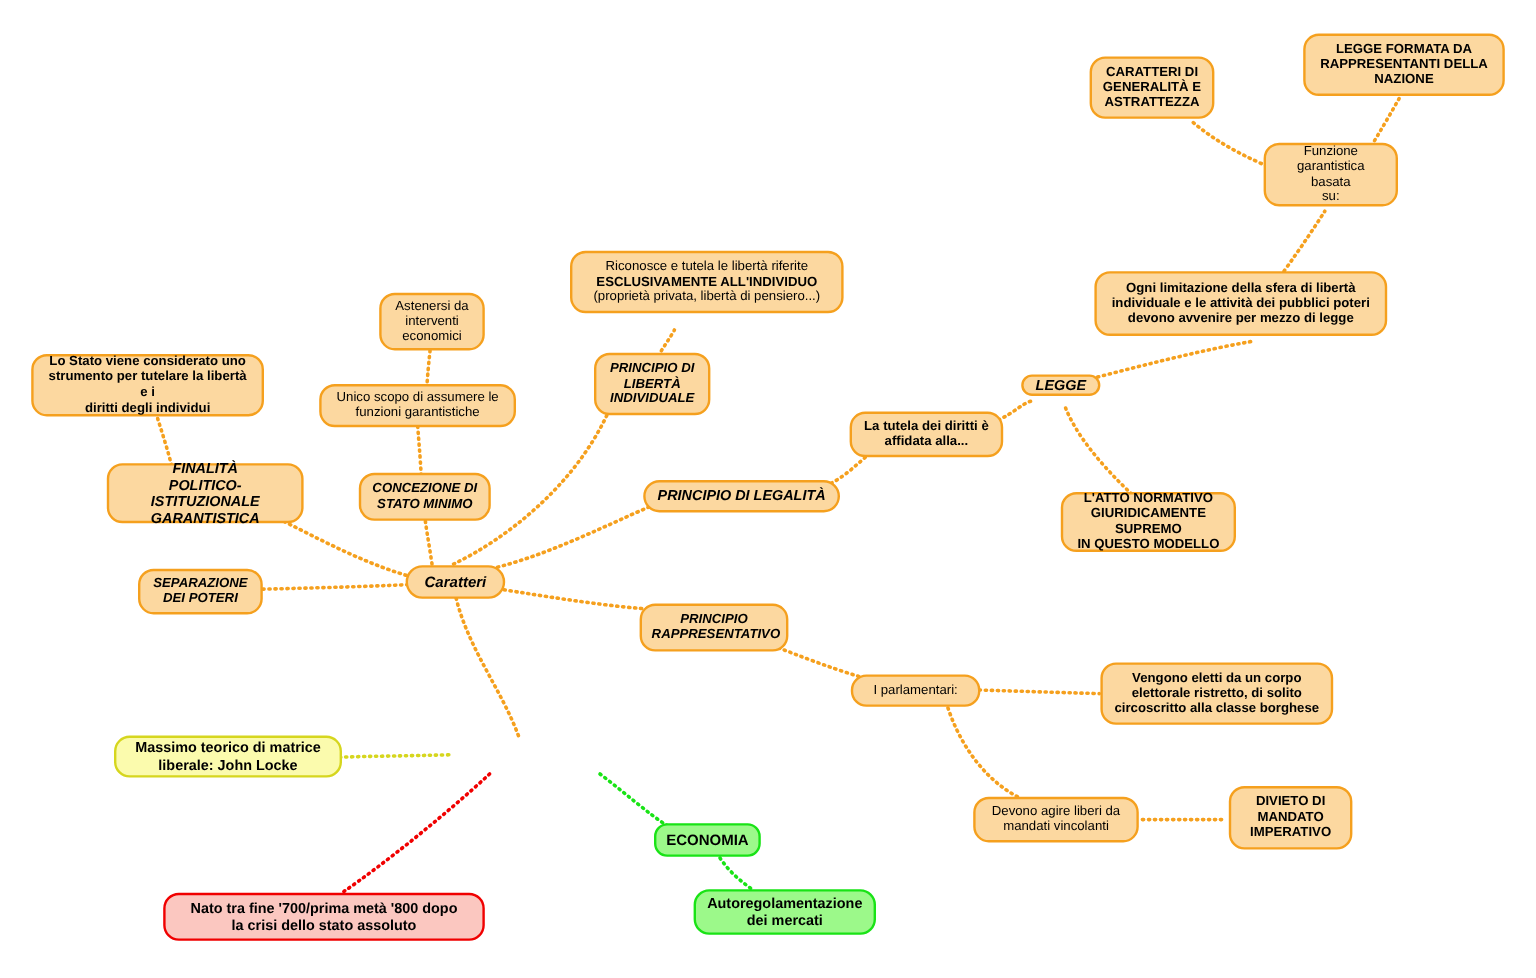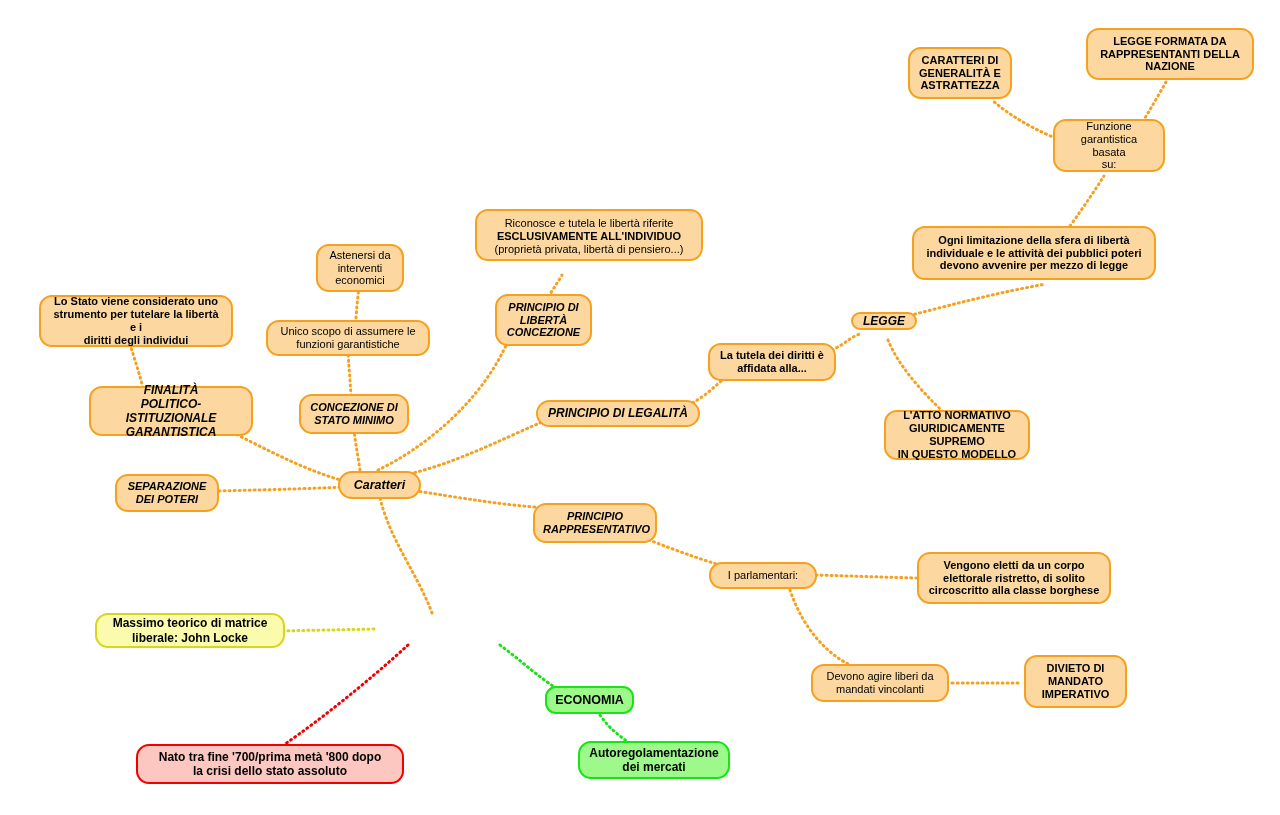--- a/index.html
+++ b/index.html
@@ -19,21 +19,21 @@
     left:0; top:0;
     width:1280px;
     height:815px;
     pointer-events:none;
   }
   .node{
     position:absolute;
     box-sizing:border-box;
     display:flex;
     align-items:center;
-    justify-content:flex-end;
+    justify-content:center;
     text-align:center;
     border-style:solid;
     border-width:2px;
     color:#000000;
     line-height:1.18;
     padding:3px 8px;
     z-index:5;
   }
   .node .txt{ display:block; width:100%; white-space:pre-line; }
 
@@ -121,21 +121,21 @@
     <span class="txt fs12 b">Autoregolamentazione
 dei mercati</span>
   </div>
 
   <div class="node orange rr" style="left:89px; top:386px; width:164px; height:50px;">
     <span class="txt fs12 bi">FINALITÀ
 POLITICO-ISTITUZIONALE
 GARANTISTICA</span>
   </div>
 
-  <div class="node orange rr" style="left:26px; top:295px; width:194px; height:52px;margin-left:13px;">
+  <div class="node orange rr" style="left:26px; top:295px; width:194px; height:52px;">
     <span class="txt fs11 b">Lo Stato viene considerato uno
 strumento per tutelare la libertà e i
 diritti degli individui</span>
   </div>
 
   <div class="node orange rr" style="left:115px; top:474px; width:104px; height:38px;">
     <span class="txt fs11 bi">SEPARAZIONE
 DEI POTERI</span>
   </div>
 
@@ -151,21 +151,21 @@
 
   <div class="node orange rr" style="left:316px; top:244px; width:88px; height:48px;">
     <span class="txt fs11">Astenersi da
 interventi
 economici</span>
   </div>
 
   <div class="node orange rr" style="left:495px; top:294px; width:97px; height:52px;">
     <span class="txt fs11 bi">PRINCIPIO DI
 LIBERTÀ
-CONCEZIONE</span>
+INDIVIDUALE</span>
   </div>
 
   <div class="node orange rr" style="left:475px; top:209px; width:228px; height:52px; flex-direction:column;">
     <span class="txt fs11">Riconosce e tutela le libertà riferite</span>
     <span class="txt fs11 b">ESCLUSIVAMENTE ALL'INDIVIDUO</span>
     <span class="txt fs11">(proprietà privata, libertà di pensiero...)</span>
   </div>
 
   <div class="node orange rr" style="left:708px; top:343px; width:128px; height:38px;">
     <span class="txt fs11 b">La tutela dei diritti è

